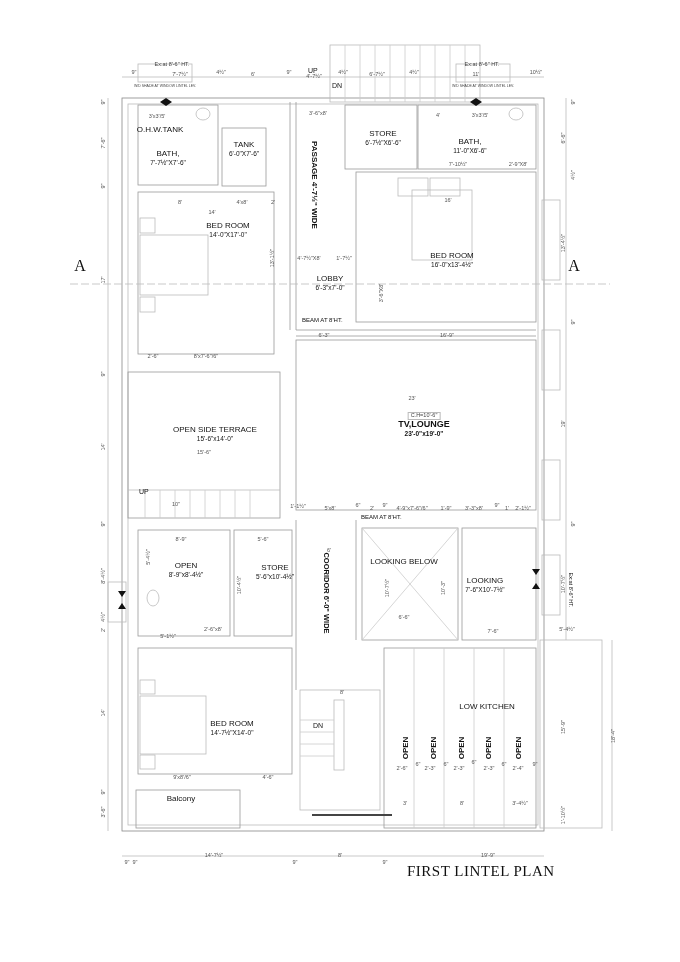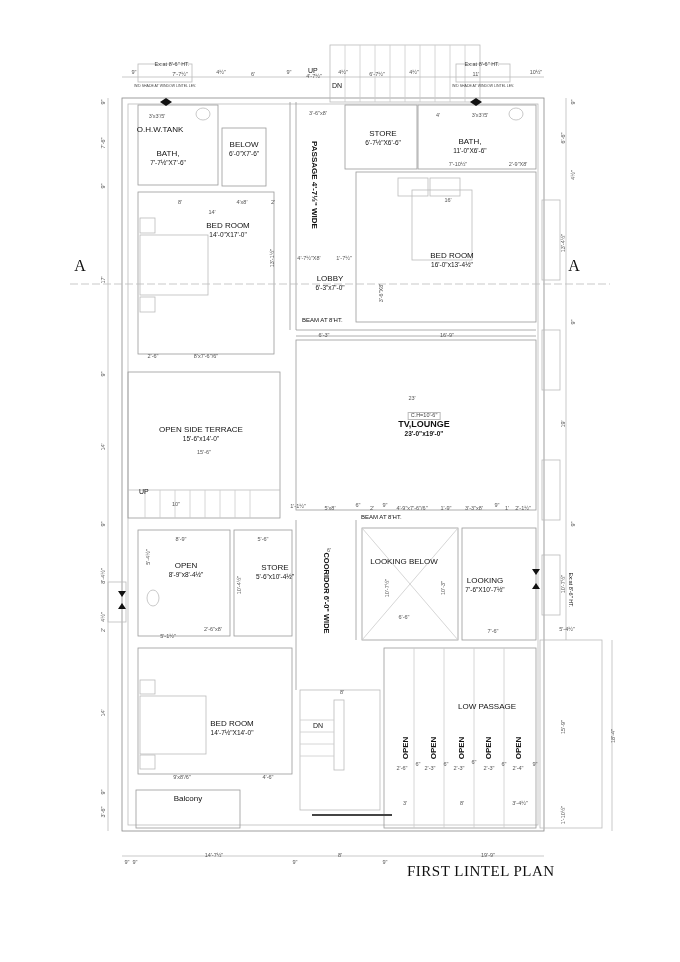--- a/index.html
+++ b/index.html
@@ -163,21 +163,21 @@
 <div class="lbl dim" style="left:414px;top:70px;">4½"</div>
 <div class="lbl dim" style="left:476px;top:72px;">11'</div>
 <div class="lbl dim" style="left:536px;top:70px;">10½"</div>
 
 <div class="lbl note" style="left:165px;top:85px;font-size:3.5px;">W/D SHADE AT WINDOW LINTEL LEV.</div>
 <div class="lbl note" style="left:483px;top:85px;font-size:3.5px;">W/D SHADE AT WINDOW LINTEL LEV.</div>
 
 <div class="lbl dim" style="left:157px;top:114px;">3'x3'/5'</div>
 <div class="lbl room" style="left:160px;top:126px;"><span>O.H.W.TANK</span></div>
 <div class="lbl room" style="left:168px;top:150px;"><span>BATH,</span><span class="size">7'-7½"X7'-6"</span></div>
-<div class="lbl room" style="left:244px;top:141px;"><span>BELOW</span><span class="size">6'-0"X7'-6"</span></div>
+<div class="lbl room" style="left:244px;top:141px;"><span>TANK</span><span class="size">6'-0"X7'-6"</span></div>
 
 <div class="lbl vroom" style="left:314px;top:185px;">PASSAGE 4'-7½" WIDE</div>
 <div class="lbl dim" style="left:318px;top:111px;">3'-6"x8'</div>
 
 <div class="lbl room" style="left:383px;top:130px;"><span>STORE</span><span class="size">6'-7½"X6'-6"</span></div>
 <div class="lbl room" style="left:470px;top:138px;"><span>BATH,</span><span class="size">11'-0"X6'-6"</span></div>
 <div class="lbl dim" style="left:480px;top:113px;">3'x3'/5'</div>
 <div class="lbl dim" style="left:438px;top:113px;">4'</div>
 <div class="lbl dim" style="left:458px;top:162px;">7'-10½"</div>
 <div class="lbl dim" style="left:518px;top:162px;">2'-9"X8'</div>
@@ -195,21 +195,21 @@
 <div class="lbl vdim" style="left:382px;top:293px;">3'-6"X8'</div>
 <div class="lbl" style="left:302px;top:317px;font-size:6px;">BEAM AT 8'HT.</div>
 <div class="lbl dim" style="left:324px;top:333px;">6'-3"</div>
 <div class="lbl dim" style="left:447px;top:333px;">16'-9"</div>
 
 <div class="lbl dim" style="left:448px;top:198px;">16'</div>
 <div class="lbl room" style="left:452px;top:252px;"><span>BED ROOM</span><span class="size">16'-0"x13'-4½"</span></div>
 
 <div class="lbl dim" style="left:153px;top:354px;">2'-6"</div>
 <div class="lbl dim" style="left:206px;top:354px;">8'x7'-6"/6"</div>
-<div class="lbl room" style="left:201px;top:426px;"><span>OPEN SIDE TERRACE</span><span class="size">15'-6"x14'-0"</span></div>
+<div class="lbl room" style="left:215px;top:426px;"><span>OPEN SIDE TERRACE</span><span class="size">15'-6"x14'-0"</span></div>
 <div class="lbl dim" style="left:204px;top:450px;">15'-6"</div>
 <div class="lbl" style="left:139px;top:488px;font-size:7px;">UP</div>
 <div class="lbl dim" style="left:176px;top:502px;">10"</div>
 
 <div class="lbl dim" style="left:412px;top:396px;">23'</div>
 <div class="lbl note" style="left:424px;top:412px;font-size:5.5px;border:0.5px solid #bbb;padding:0 2px;">C.H=10'-6"</div>
 <div class="lbl room" style="left:424px;top:420px;font-weight:bold;"><span style="font-size:9px;">TV,LOUNGE</span><span class="size">23'-0"x19'-0"</span></div>
 
 <div class="lbl dim" style="left:298px;top:504px;">1'-1½"</div>
 <div class="lbl dim" style="left:330px;top:506px;">5'x8'</div>
@@ -241,26 +241,26 @@
 <div class="lbl vdim" style="left:444px;top:588px;">10'-3"</div>
 <div class="lbl dim" style="left:404px;top:615px;">6'-6"</div>
 
 <div class="lbl room" style="left:485px;top:577px;"><span>LOOKING</span><span class="size">7'-6"X10'-7½"</span></div>
 <div class="lbl dim" style="left:493px;top:629px;">7'-6"</div>
 <div class="lbl vroom" style="left:570px;top:590px;font-size:5.5px;font-weight:normal;">Ex:at 8'-6" HT.</div>
 
 <div class="lbl room" style="left:232px;top:720px;"><span>BED ROOM</span><span class="size">14'-7½"X14'-0"</span></div>
 <div class="lbl dim" style="left:182px;top:775px;">9'x8'/6"</div>
 <div class="lbl dim" style="left:268px;top:775px;">4'-6"</div>
-<div class="lbl room" style="left:188px;top:795px;"><span>Balcony</span></div>
+<div class="lbl room" style="left:181px;top:795px;"><span>Balcony</span></div>
 
 <div class="lbl dim" style="left:342px;top:690px;">8'</div>
 <div class="lbl" style="left:313px;top:722px;font-size:7px;">DN</div>
 
-<div class="lbl room" style="left:487px;top:703px;"><span>LOW PASSAGE</span></div>
+<div class="lbl room" style="left:487px;top:703px;"><span>LOW KITCHEN</span></div>
 <div class="lbl openlbl" style="left:406px;top:748px;">OPEN</div>
 <div class="lbl openlbl" style="left:434px;top:748px;">OPEN</div>
 <div class="lbl openlbl" style="left:462px;top:748px;">OPEN</div>
 <div class="lbl openlbl" style="left:489px;top:748px;">OPEN</div>
 <div class="lbl openlbl" style="left:519px;top:748px;">OPEN</div>
 <div class="lbl dim" style="left:402px;top:766px;">2'-6"</div>
 <div class="lbl dim" style="left:418px;top:762px;">6"</div>
 <div class="lbl dim" style="left:430px;top:766px;">2'-3"</div>
 <div class="lbl dim" style="left:446px;top:762px;">6"</div>
 <div class="lbl dim" style="left:459px;top:766px;">2'-3"</div>

